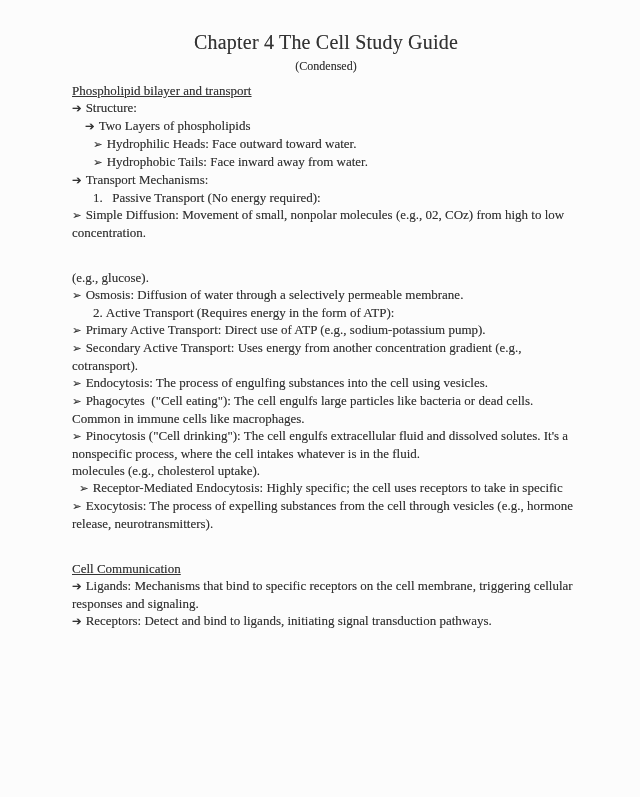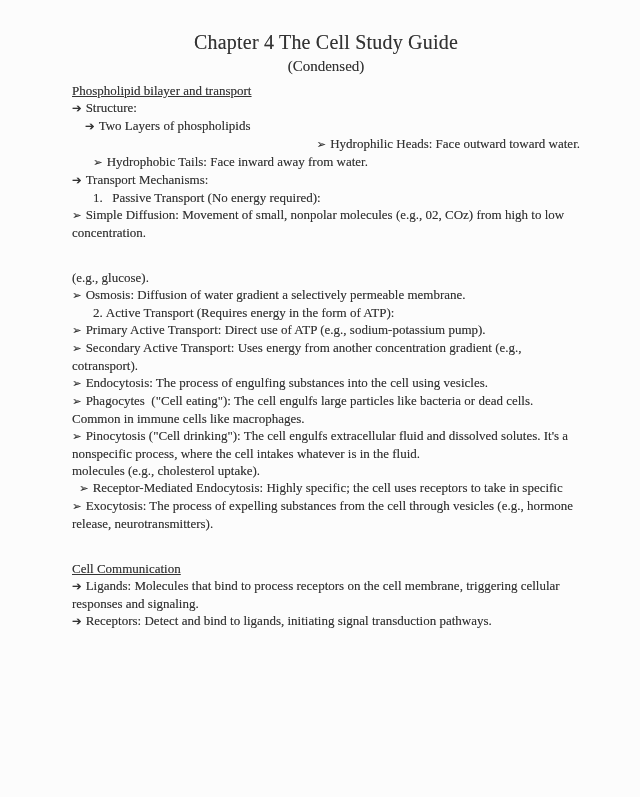--- a/index.html
+++ b/index.html
@@ -13,21 +13,21 @@
     width:640px;height:797px;
     padding:30px 60px 0 72px;
     text-shadow:0 0 0.6px rgba(80,80,80,0.55);
   }
   .doc-title{
     font-size:20px;font-weight:normal;
     text-align:center;margin:0;line-height:25px;
     letter-spacing:0.2px;
   }
   .doc-subtitle{
-    font-size:15px;text-align:center;line-height:19px;margin-top:2px;
+    font-size:12px;text-align:center;line-height:19px;margin-top:2px;
   }
   .body-area{margin-top:6px;font-size:13px;}
   .section + .section{margin-top:28px;}
   .heading{
     text-decoration:underline;
     line-height:17px;
   }
   .line{
     line-height:17px;
     white-space:pre;
@@ -47,42 +47,42 @@
 <body style="background: rgb(252, 252, 252); color: rgb(51, 51, 51);">
 
 <div class="page">
   <h1 class="doc-title">Chapter 4 The Cell Study Guide</h1>
   <div class="doc-subtitle">(Condensed)</div>
   <div class="body-area">
       <div class="section">
         <div class="heading">Phospholipid bilayer and transport</div>
         <div class="line" style="padding-left: 0px;"><span class="marker">➔</span><span class="text">Structure:</span></div>
         <div class="line" style="padding-left: 13px;"><span class="marker">➔</span><span class="text">Two Layers of phospholipids</span></div>
-        <div class="line" style="padding-left: 21px; text-align: right;"><span class="marker">➢</span><span class="text">Hydrophilic Heads: Face outward toward water.</span></div>
+        <div class="line" style="padding-left: 21px;"><span class="marker">➢</span><span class="text">Hydrophilic Heads: Face outward toward water.</span></div>
         <div class="line" style="padding-left: 21px;"><span class="marker">➢</span><span class="text">Hydrophobic Tails: Face inward away from water.</span></div>
         <div class="line" style="padding-left: 0px;"><span class="marker">➔</span><span class="text">Transport Mechanisms:</span></div>
         <div class="line" style="padding-left: 21px;"><span class="marker num">1.</span><span class="text">  Passive Transport (No energy required):</span></div>
         <div class="line" style="padding-left: 0px;"><span class="marker">➢</span><span class="text">Simple Diffusion: Movement of small, nonpolar molecules (e.g., 02, COz) from high to low</span></div>
         <div class="line" style="padding-left: 0px;"><span class="text">concentration.</span></div>
         <div class="line" style="padding-left: 0px; margin-top: 28px;"><span class="text">(e.g., glucose).</span></div>
-        <div class="line" style="padding-left: 0px;"><span class="marker">➢</span><span class="text">Osmosis: Diffusion of water gradient a selectively permeable membrane.</span></div>
+        <div class="line" style="padding-left: 0px;"><span class="marker">➢</span><span class="text">Osmosis: Diffusion of water through a selectively permeable membrane.</span></div>
         <div class="line" style="padding-left: 21px;"><span class="marker num">2.</span><span class="text">Active Transport (Requires energy in the form of ATP):</span></div>
         <div class="line" style="padding-left: 0px;"><span class="marker">➢</span><span class="text">Primary Active Transport: Direct use of ATP (e.g., sodium-potassium pump).</span></div>
         <div class="line" style="padding-left: 0px;"><span class="marker">➢</span><span class="text">Secondary Active Transport: Uses energy from another concentration gradient (e.g.,</span></div>
         <div class="line" style="padding-left: 0px;"><span class="text">cotransport).</span></div>
         <div class="line" style="padding-left: 0px;"><span class="marker">➢</span><span class="text">Endocytosis: The process of engulfing substances into the cell using vesicles.</span></div>
         <div class="line" style="padding-left: 0px;"><span class="marker">➢</span><span class="text">Phagocytes  ("Cell eating"): The cell engulfs large particles like bacteria or dead cells.</span></div>
         <div class="line" style="padding-left: 0px;"><span class="text">Common in immune cells like macrophages.</span></div>
         <div class="line" style="padding-left: 0px;"><span class="marker">➢</span><span class="text">Pinocytosis ("Cell drinking"): The cell engulfs extracellular fluid and dissolved solutes. It's a</span></div>
         <div class="line" style="padding-left: 0px;"><span class="text">nonspecific process, where the cell intakes whatever is in the fluid.</span></div>
         <div class="line" style="padding-left: 0px;"><span class="text">molecules (e.g., cholesterol uptake).</span></div>
         <div class="line" style="padding-left: 7px;"><span class="marker">➢</span><span class="text">Receptor-Mediated Endocytosis: Highly specific; the cell uses receptors to take in specific</span></div>
         <div class="line" style="padding-left: 0px;"><span class="marker">➢</span><span class="text">Exocytosis: The process of expelling substances from the cell through vesicles (e.g., hormone</span></div>
         <div class="line" style="padding-left: 0px;"><span class="text">release, neurotransmitters).</span></div>
       </div>
       <div class="section">
         <div class="heading">Cell Communication</div>
-        <div class="line" style="padding-left: 0px;"><span class="marker">➔</span><span class="text">Ligands: Molecules that bind to process receptors on the cell membrane, triggering cellular</span></div>
+        <div class="line" style="padding-left: 0px;"><span class="marker">➔</span><span class="text">Ligands: Mechanisms that bind to specific receptors on the cell membrane, triggering cellular</span></div>
         <div class="line" style="padding-left: 0px;"><span class="text">responses and signaling.</span></div>
         <div class="line" style="padding-left: 0px;"><span class="marker">➔</span><span class="text">Receptors: Detect and bind to ligands, initiating signal transduction pathways.</span></div>
       </div>
     </div>
 </div>
 
 </body></html>

